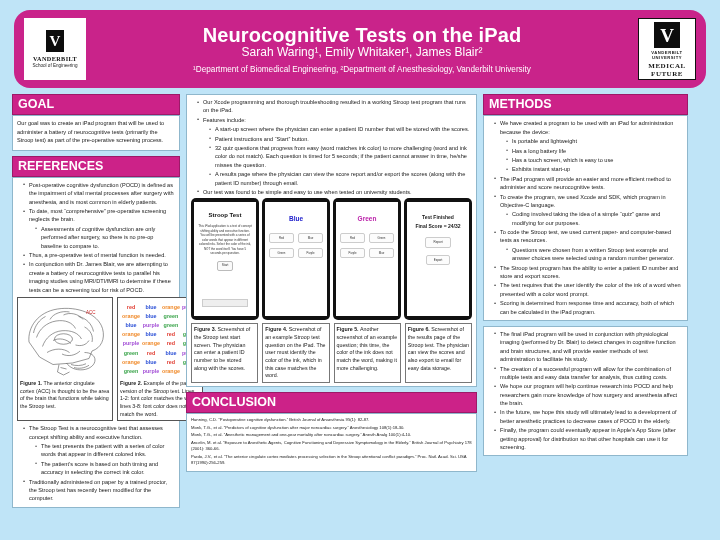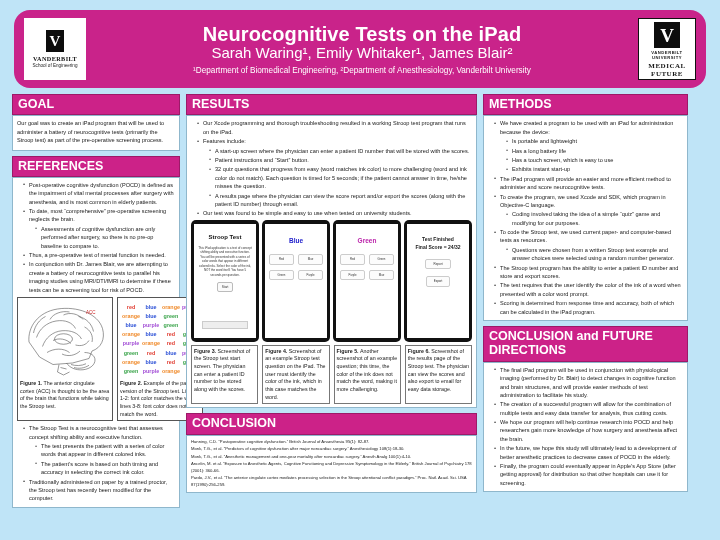--- a/index.html
+++ b/index.html
@@ -43,21 +43,21 @@
     width:26px;height:26px;background:#0d0d0d;color:#fff;
     display:flex;align-items:center;justify-content:center;
     font-weight:bold;font-size:19px;line-height:1;font-family:"Liberation Serif",serif;
   }
   .logo-right .l1{font-size:4.2px;letter-spacing:.5px;margin-top:2px;font-weight:bold;}
   .logo-right .l2{font-size:4.2px;letter-spacing:.5px;font-weight:bold;}
   .logo-right .l3{font-size:7px;letter-spacing:.5px;font-weight:bold;margin-top:2px;font-family:"Liberation Serif",serif;text-align:center;}
   .logo-right .l4{font-size:7px;letter-spacing:.5px;font-weight:bold;font-family:"Liberation Serif",serif;}
   .titleblock{flex:1 1 auto;text-align:center;color:#ffffff;padding:0 0;}
   .ptitle{font-size:20px;font-weight:bold;letter-spacing:.1px;line-height:1.1;}
-  .pauthors{font-size:15px;line-height:1.1;}
+  .pauthors{font-size:12px;line-height:1.1;}
   .paffil{font-size:8.2px;margin-top:5px;line-height:1.1;}
 
   
   .columns{display:flex;gap:6px;padding:0 4px;align-items:flex-start;}
   .col{display:flex;flex-direction:column;gap:5px;}
   .col-left{width:168px;}
   .col-mid{width:291px;}
   .col-right{width:205px;}
 
   .secttl{
@@ -254,21 +254,20 @@
                 </ul></li>
               <li><span>Traditionally administered on paper by a trained proctor, the Stroop test has recently been modified for the computer.</span></li>
             </ul>
         </div>
       </div>
     </div>
 
     <div class="col col-mid">
 
       <div>
-        <div class="secttl">RESULTS</div>
         <div class="sectbody">
           <ul id="res-list">
               <li><span>Our Xcode programming and thorough troubleshooting resulted in a working Stroop test program that runs on the iPad.</span></li>
               <li><span>Features include:</span><ul class="sub">
                   <li>A start-up screen where the physician can enter a patient ID number that will be stored with the scores.</li>
                   <li>Patient instructions and “Start” button.</li>
                   <li>32 quiz questions that progress from easy (word matches ink color) to more challenging (word and ink color do not match). Each question is timed for 5 seconds; if the patient cannot answer in time, he/she misses the question.</li>
                   <li>A results page where the physician can view the score report and/or export the scores (along with the patient ID number) through email.</li>
                 </ul></li>
               <li><span>Our test was found to be simple and easy to use when tested on university students.</span></li>
@@ -376,21 +375,20 @@
                   <li>Questions were chosen from a written Stroop test example and answer choices were selected using a random number generator.</li>
                 </ul></li>
               <li><span>The Stroop test program has the ability to enter a patient ID number and store and export scores.</span></li>
               <li><span>The test requires that the user identify the color of the ink of a word when presented with a color word prompt.</span></li>
               <li><span>Scoring is determined from response time and accuracy, both of which can be calculated in the iPad program.</span></li>
             </ul>
         </div>
       </div>
 
       <div>
-        <div class="secttl">CONCLUSION and FUTURE DIRECTIONS</div>
         <div class="sectbody">
           <ul id="con-list">
               <li><span>The final iPad program will be used in conjunction with physiological imaging (performed by Dr. Blair) to detect changes in cognitive function and brain structures, and will provide easier methods of test administration to facilitate his study.</span></li>
               <li><span>The creation of a successful program will allow for the combination of multiple tests and easy data transfer for analysis, thus cutting costs.</span></li>
               <li><span>We hope our program will help continue research into POCD and help researchers gain more knowledge of how surgery and anesthesia affect the brain.</span></li>
               <li><span>In the future, we hope this study will ultimately lead to a development of better anesthetic practices to decrease cases of POCD in the elderly.</span></li>
               <li><span>Finally, the program could eventually appear in Apple’s App Store (after getting approval) for distribution so that other hospitals can use it for screening.</span></li>
             </ul>
         </div>
       </div>

